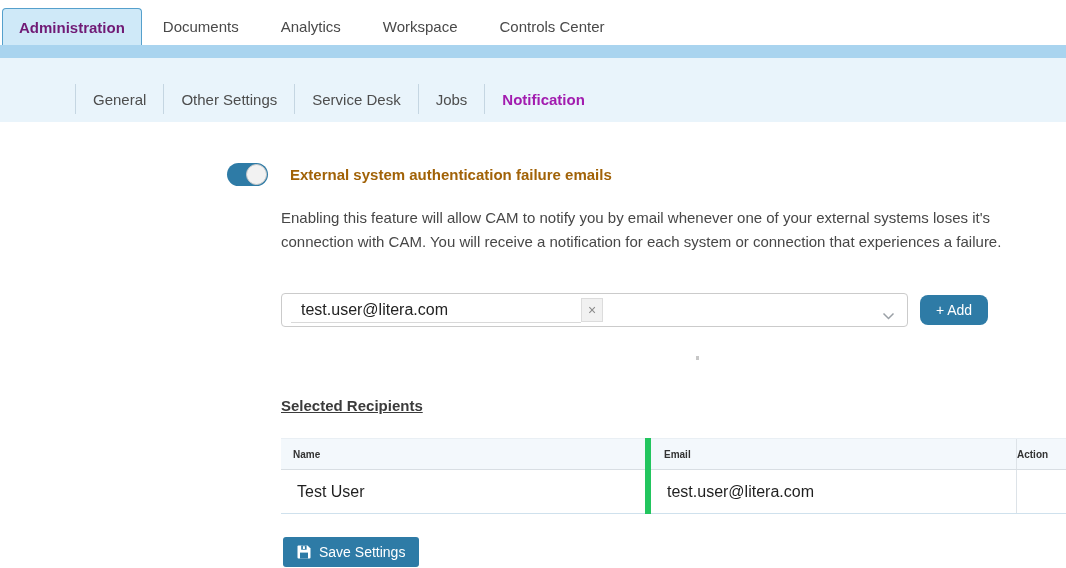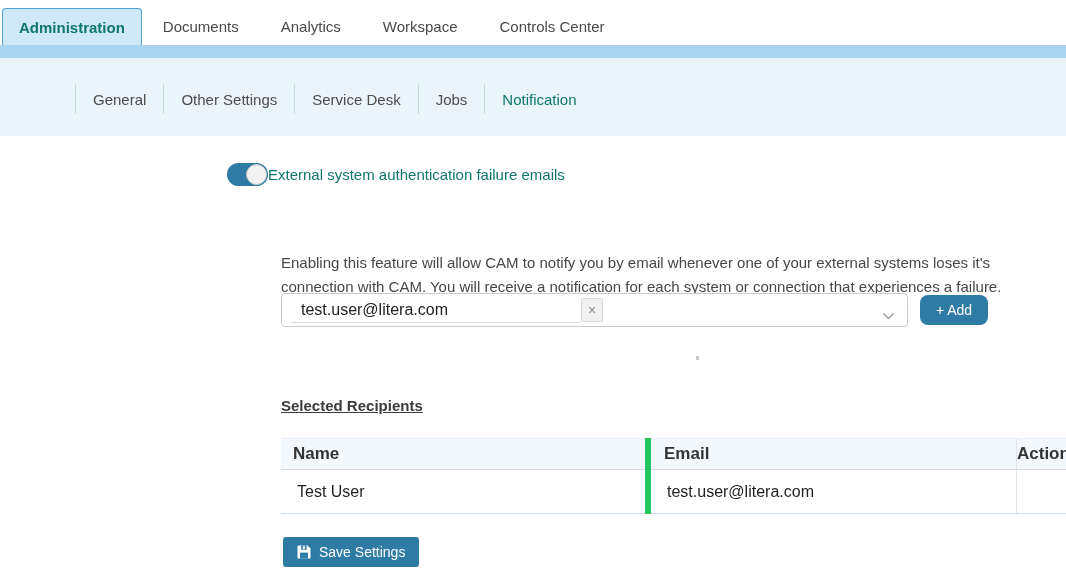--- a/index.html
+++ b/index.html
@@ -7,53 +7,53 @@
     width:1066px;height:568px;position:relative;overflow:hidden;
     background:#ffffff;
     font-family:"Liberation Sans", sans-serif;
     color:#3c3c3c;
   }
   
   .tabbar{position:absolute;top:8px;left:2px;display:flex;align-items:stretch;height:37px;}
   .tab{display:flex;align-items:center;padding:0 21px;font-size:15px;color:#494949;cursor:pointer;white-space:nowrap;}
   .tab.active{
     background:#cfe9f8;border:1px solid #55a0cc;border-bottom:none;
-    border-radius:4px 4px 0 0;font-weight:bold;color:#0f766e;padding:0 16px;
+    border-radius:4px 4px 0 0;font-weight:bold;color:#701a75;padding:0 16px;
   }
   .band{position:absolute;top:45px;left:0;width:1066px;height:13px;background:#a9d4ef;}
   
-  .subnav{position:absolute;top:58px;left:0;width:1066px;height:78px;background:#e9f4fb;}
+  .subnav{position:absolute;top:58px;left:0;width:1066px;height:64px;background:#e9f4fb;}
   .subnav-inner{display:flex;align-items:center;height:30px;margin:26px 0 0 75px;}
   .subnav-divider{width:1px;height:30px;background:#c5d6e2;}
   .subnav-item{padding:0 17px;font-size:15px;color:#4d4d4d;cursor:pointer;white-space:nowrap;}
-  .subnav-item.active{font-weight:normal;color:#0f766e;}
+  .subnav-item.active{font-weight:bold;color:#a21caf;}
   
   .feature-row{position:absolute;top:163px;left:227px;display:flex;align-items:center;}
   .toggle{position:relative;width:41px;height:23px;border-radius:12px;background:#bbb;cursor:pointer;}
   .toggle.on{background:#2e7ba6;}
   .toggle .knob{position:absolute;top:1px;left:1px;width:21px;height:21px;border-radius:50%;
     background:#f2f2f2;border:1px solid #c9c9c9;box-sizing:border-box;}
   .toggle.on .knob{left:auto;right:1px;}
-  .feature-title{font-size:15px;font-weight:normal;color:#0f766e;}
-  .feature-desc{position:absolute;top:206px;left:281px;width:768px;font-size:15px;line-height:24px;color:#474747;margin-top:45px;}
+  .feature-title{margin-left:22px;font-size:15px;font-weight:bold;color:#a16207;}
+  .feature-desc{position:absolute;top:206px;left:281px;width:768px;font-size:15px;line-height:24px;color:#474747;}
   
   .picker-select{position:absolute;top:293px;left:281px;width:627px;height:34px;box-sizing:border-box;
     background:#fff;border:1px solid #cbcbcb;border-radius:4px;display:flex;align-items:center;cursor:pointer;}
   .chip{display:flex;align-items:center;margin-left:9px;height:26px;}
   .chip-text{font-size:16px;color:#222;padding:0 10px;min-width:270px;border-bottom:1px solid #d9d9d9;line-height:25px;}
   .chip-remove{width:22px;height:24px;background:#f1f1f1;border:1px solid #dcdcdc;box-sizing:border-box;
     display:flex;align-items:center;justify-content:center;font-size:14px;color:#8a8a8a;cursor:pointer;}
   .picker-caret{position:absolute;right:12px;top:13px;}
   .add-btn{position:absolute;top:295px;left:920px;width:68px;height:30px;background:#2e7ba6;border:none;
     border-radius:8px;color:#fff;font-size:14px;font-family:"Liberation Sans",sans-serif;cursor:pointer;}
   .stray-mark{position:absolute;top:356px;left:696px;width:3px;height:4px;background:#b9b9b9;opacity:.8;}
   
   .recipients-title{position:absolute;top:397px;left:281px;font-size:15px;font-weight:bold;color:#3b3b3b;text-decoration:underline;}
   .rec-table{position:absolute;top:438px;left:281px;width:820px;border-collapse:collapse;table-layout:fixed;}
-  .rec-table th{background:#f3f8fc;height:30px;text-align:left;font-size:17px;font-weight:bold;color:#333;
+  .rec-table th{background:#f3f8fc;height:30px;text-align:left;font-size:10px;font-weight:bold;color:#333;
     padding:0 0 0 12px;border-bottom:1px solid #d8dee3;border-top:1px solid #e9eff4;}
   .rec-table td{height:43px;font-size:16px;color:#1f1f1f;padding:0 0 0 16px;border-bottom:1px solid #cfe1ed;background:#fff;}
   .col-name{width:352px;}
   .col-email{width:352px;border-left:6px solid #22c55e;}
   .col-action{width:116px;border-left:1px solid #dde3e8;text-align:center;padding-left:0 !important;}
   .rec-table th.col-email{padding-left:13px;}
   .trash-btn{background:none;border:none;cursor:pointer;padding:2px;line-height:0;}
   
   .save-btn{position:absolute;top:537px;left:283px;height:30px;display:flex;align-items:center;gap:8px;
     padding:0 14px;background:#2e7ba6;border:none;border-radius:3px;color:#fff;font-size:14px;

